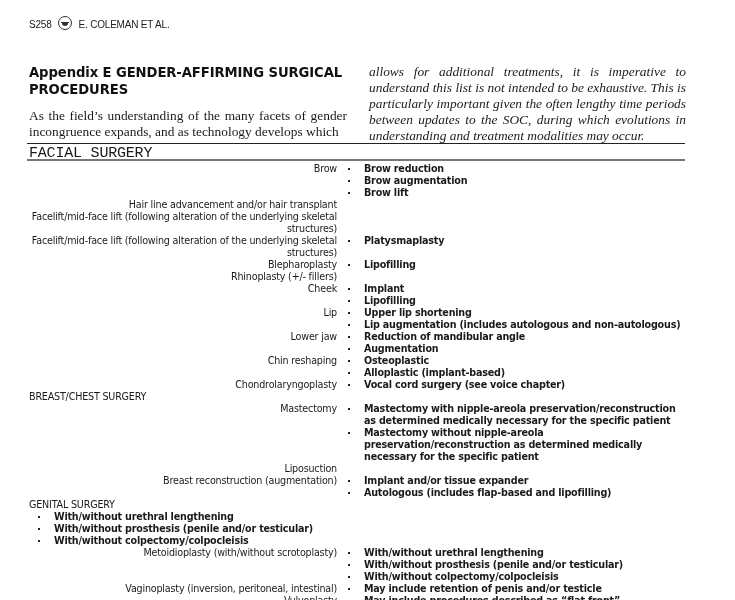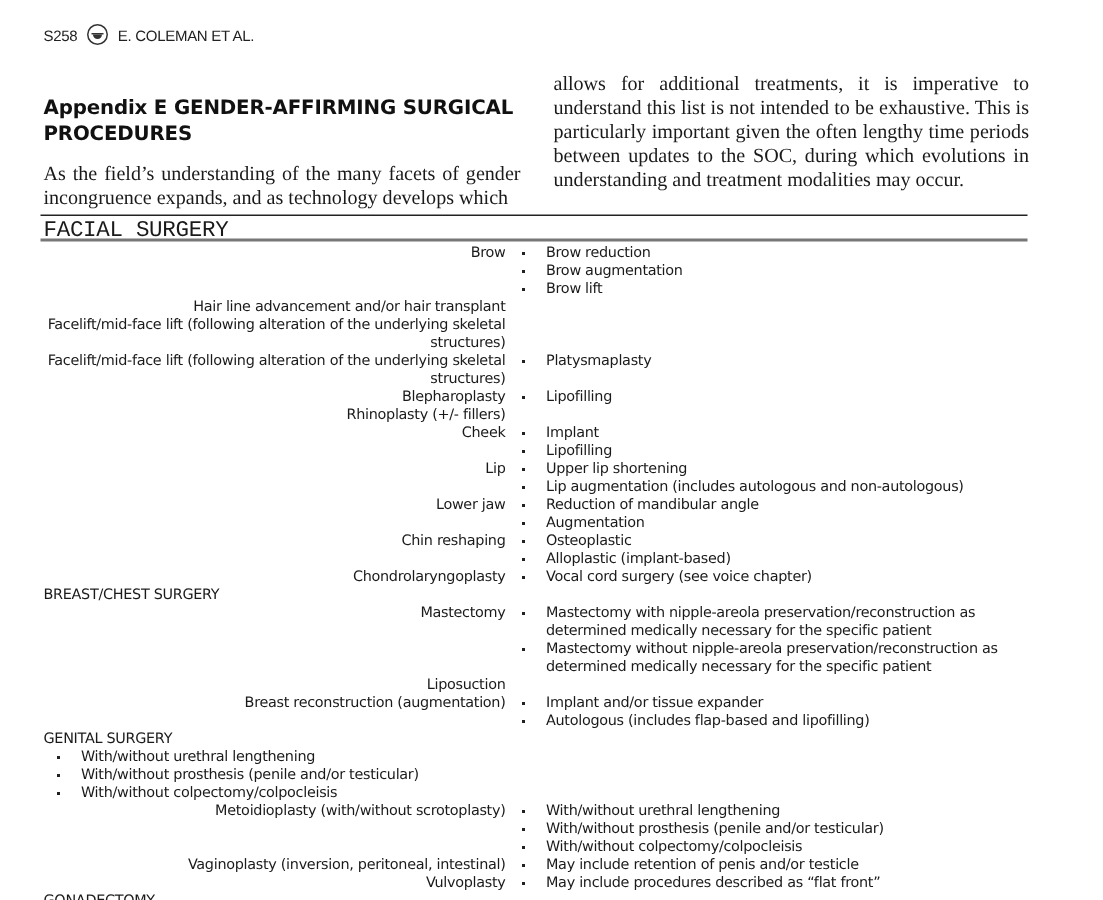--- a/index.html
+++ b/index.html
@@ -21,21 +21,21 @@
     .running-head .logo::after {
       content: ""; width: 6px; height: 3px; background: #333;
       border-radius: 0 0 3px 3px; position: absolute; top: 6px; left: 3px;
     }
     .running-head .logo::before {
       content: ""; width: 8px; height: 1px; background: #333;
       position: absolute; top: 5px; left: 2px;
     }
 
     .col-left { position: absolute; left: 29px; top: 48px; width: 318px; }
-    .col-right { position: absolute; left: 369px; top: 48px; width: 317px; }
+    .col-right { position: absolute; left: 369px; top: 64px; width: 317px; font-style: italic; }
 
     .appendix-title {
       font-family: "DejaVu Sans", sans-serif; font-weight: bold;
       font-size: 13.2px; line-height: 17px; color: #111; letter-spacing: -0.1px;
       margin-top: 16px;
     }
     .body-text {
       font-family: "Liberation Serif", serif; font-size: 13.4px; line-height: 16px;
       color: #1a1a1a; text-align: justify; text-align-last: left;
     }
@@ -46,21 +46,21 @@
     .table-header {
       font-size: 15px; line-height: 12px; height: 15px; padding-top: 4px; padding-left: 2px;
       font-family: Liberation Mono, monospace; letter-spacing: -0.2px;
     }
     .rule-head { height: 2px; background: #777; margin-top: 0px; }
 
     .rows { padding-top: 2px; }
     .row { display: flex; font-family: "DejaVu Sans", sans-serif; font-size: 9.6px; line-height: 12px; letter-spacing: -0.2px; color: #1a1a1a; }
     .row .proc { width: 310px; padding-left: 2px; flex-shrink: 0; text-align: right; }
     .row .proc .cont { padding-left: 12px; display: block; }
-    .row .opts { flex: 1; padding-left: 10px; }
+    .row .opts { flex: 1; padding-left: 10px; font-weight: bold; }
     .opt { display: flex; }
     .opt .bullet { width: 17px; flex-shrink: 0; position: relative; }
     .opt .bullet::before {
       content: ""; position: absolute; left: 1px; top: 5px; width: 2px; height: 2px; background: #222;
     }
     .opt .txt { flex: 1; }
     .section-label { padding-left: 2px; }
   </style>
 </head>
 <body>

